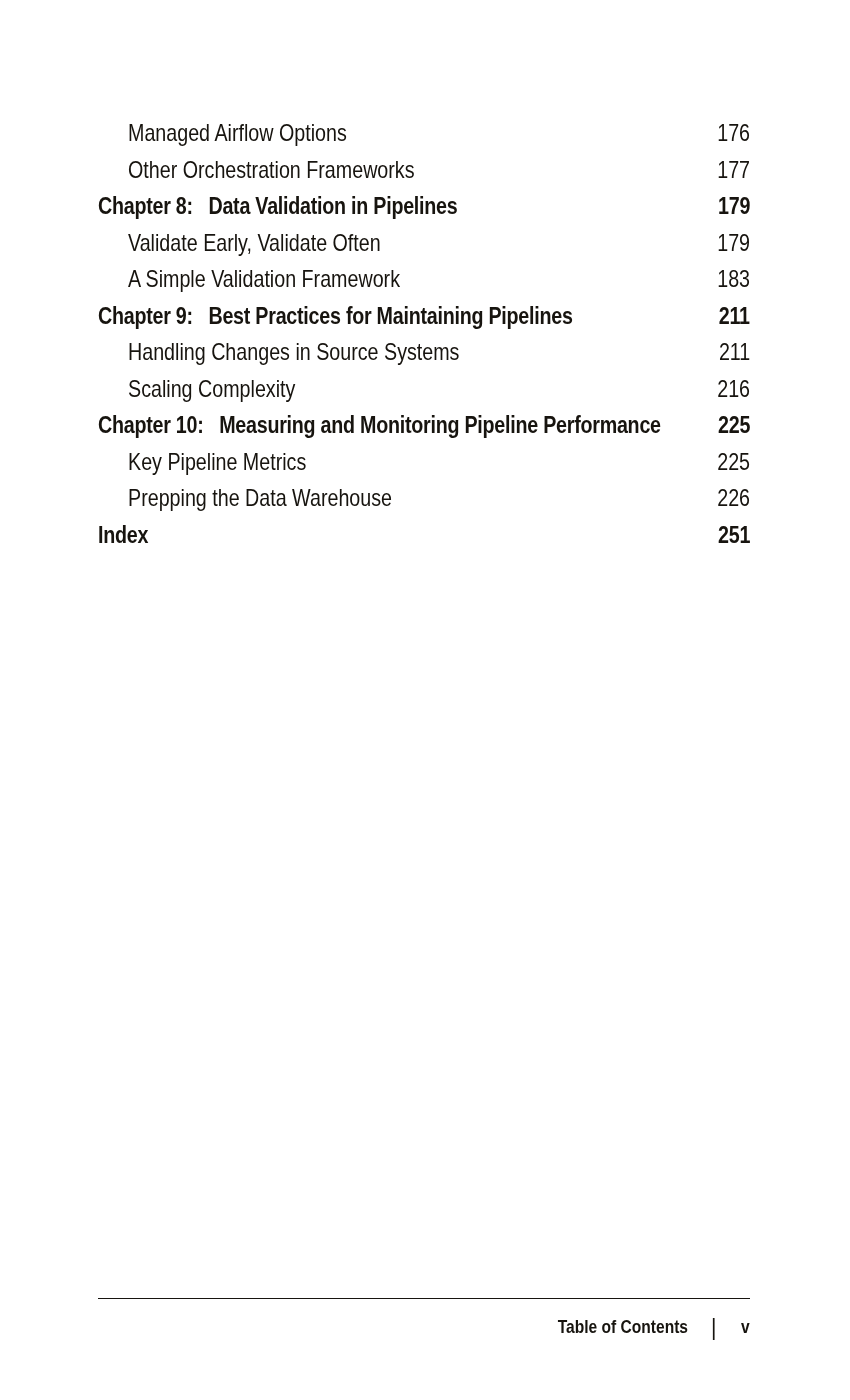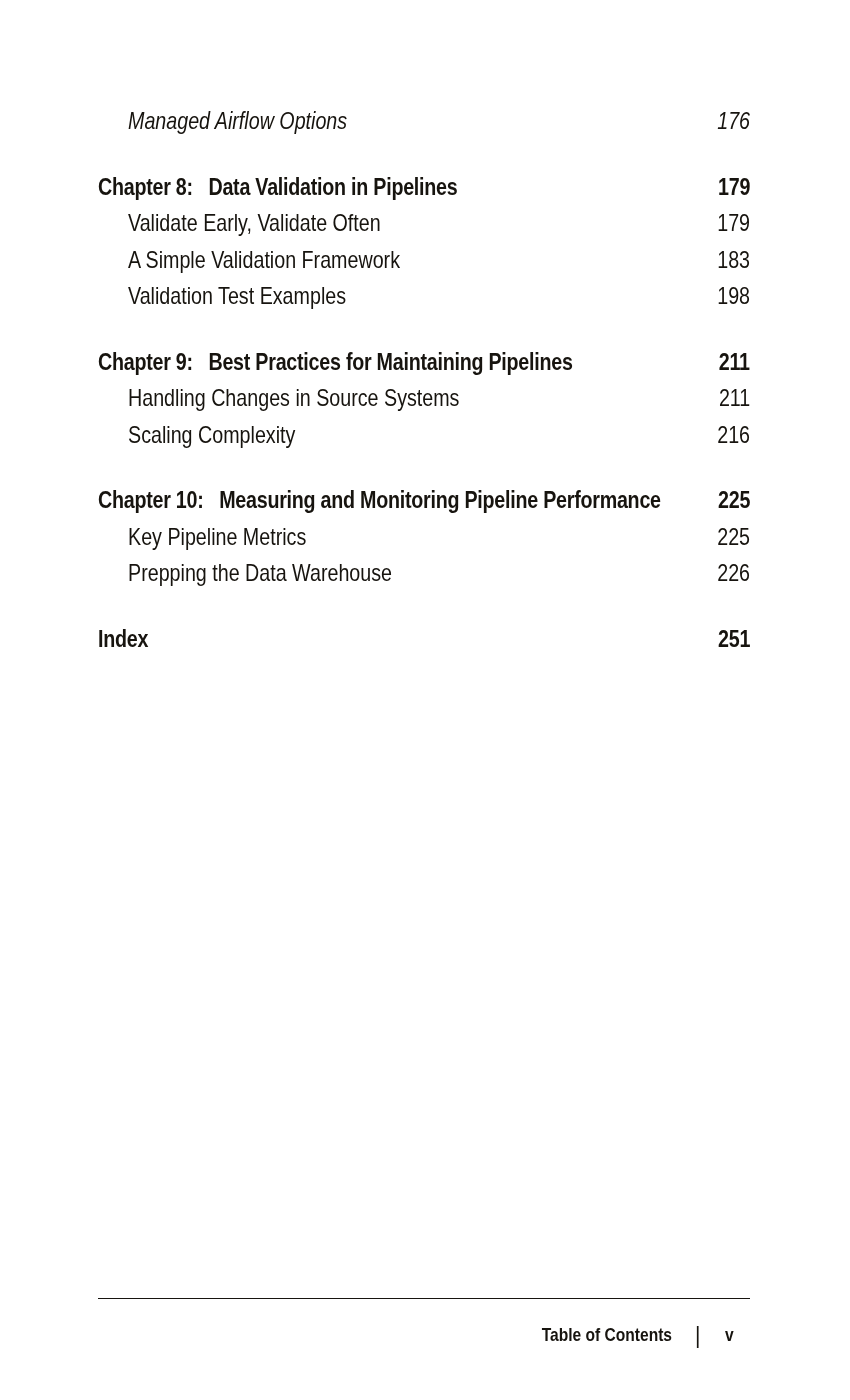--- a/index.html
+++ b/index.html
@@ -15,22 +15,22 @@
     font-family: "Liberation Sans", sans-serif;
     color: #17140f;
   }
   
   .toc {
     position: absolute;
     left: 98px;
     top: 103px;
     width: 652px;
   }
-  .group { margin-top: 29px; }
-  .group:first-child { margin-top: 0; font-style: italic; }
+  .group { }
+  .group:first-child { margin-top: 12px; }
   .row {
     position: relative;
     height: 36.5px;
     line-height: 36.5px;
     white-space: nowrap;
   }
   .lbl {
     display: inline-block;
     font-size: 24px;
     transform: scaleX(0.82);
@@ -55,24 +55,24 @@
   .footer-rule {
     position: absolute;
     left: 98px;
     width: 652px;
     top: 1298px;
     height: 0;
     border-top: 1.5px solid #17140f;
   }
   .footer {
     position: absolute;
-    right: 116px;
+    right: 100px;
     top: 1313px;
     height: 36px;
-    line-height: 43px;
+    line-height: 28px;
     white-space: nowrap;
     text-align: right;
   }
   .footer .flabel, .footer .fpage {
     display: inline-block;
     font-size: 19px;
     font-weight: bold;
     transform: scaleX(0.82);
     transform-origin: 100% 50%;
   }
@@ -84,26 +84,26 @@
     transform: scaleY(1.15);
     vertical-align: -1px;
   }
 </style>
 </head>
 <body>
 
 <div class="toc">
     <div class="group">
       <div class="row sub"><span class="lbl">Managed Airflow Options</span><span class="num">176</span></div>
+      <div class="row sub"><span class="lbl">Other Orchestration Frameworks</span><span class="num">177</span></div>
     </div>
     <div class="group">
       <div class="row head"><span class="lbl"><span class="prefix">Chapter 8:</span><span class="ttl gap">Data Validation in Pipelines</span></span><span class="num">179</span></div>
       <div class="row sub"><span class="lbl">Validate Early, Validate Often</span><span class="num">179</span></div>
       <div class="row sub"><span class="lbl">A Simple Validation Framework</span><span class="num">183</span></div>
-      <div class="row sub"><span class="lbl">Validation Test Examples</span><span class="num">198</span></div>
     </div>
     <div class="group">
       <div class="row head"><span class="lbl"><span class="prefix">Chapter 9:</span><span class="ttl gap">Best Practices for Maintaining Pipelines</span></span><span class="num">211</span></div>
       <div class="row sub"><span class="lbl">Handling Changes in Source Systems</span><span class="num">211</span></div>
       <div class="row sub"><span class="lbl">Scaling Complexity</span><span class="num">216</span></div>
     </div>
     <div class="group">
       <div class="row head"><span class="lbl"><span class="prefix">Chapter 10:</span><span class="ttl gap">Measuring and Monitoring Pipeline Performance</span></span><span class="num">225</span></div>
       <div class="row sub"><span class="lbl">Key Pipeline Metrics</span><span class="num">225</span></div>
       <div class="row sub"><span class="lbl">Prepping the Data Warehouse</span><span class="num">226</span></div>

